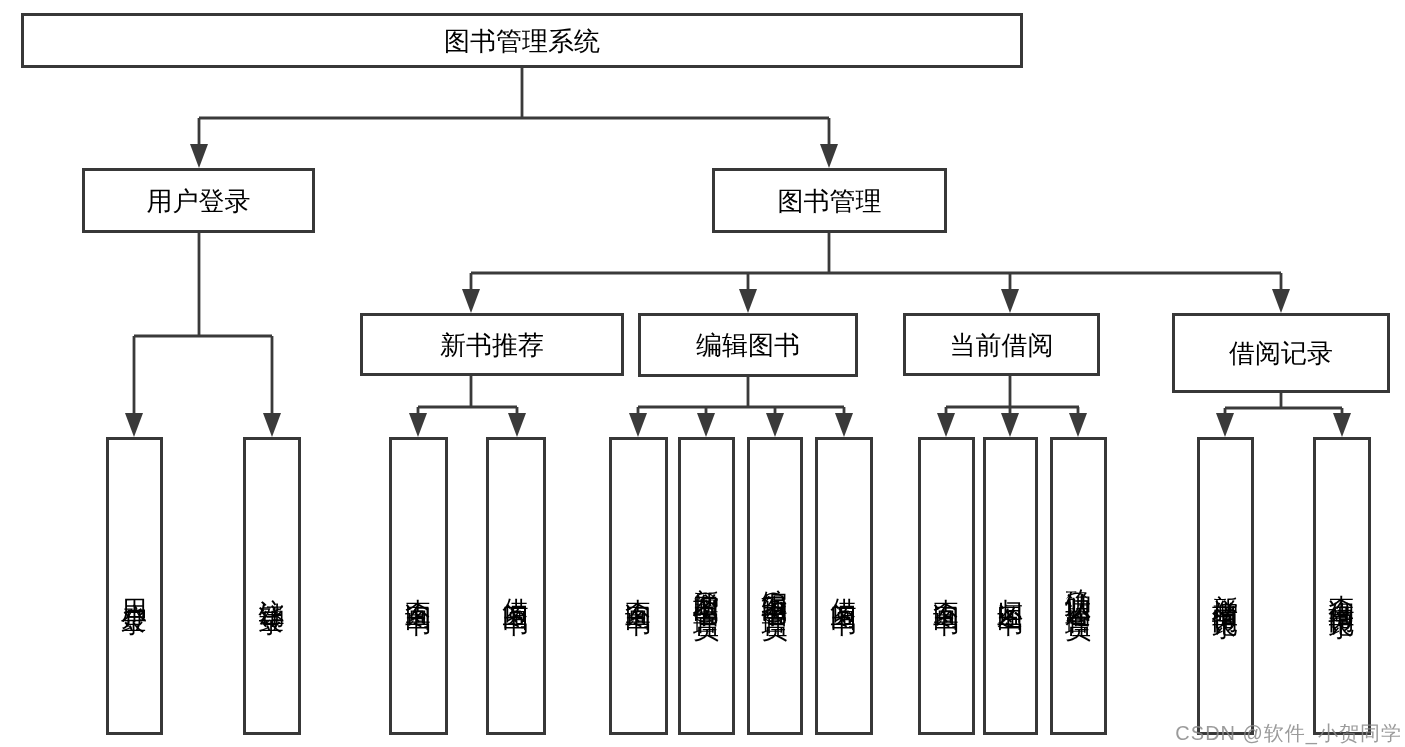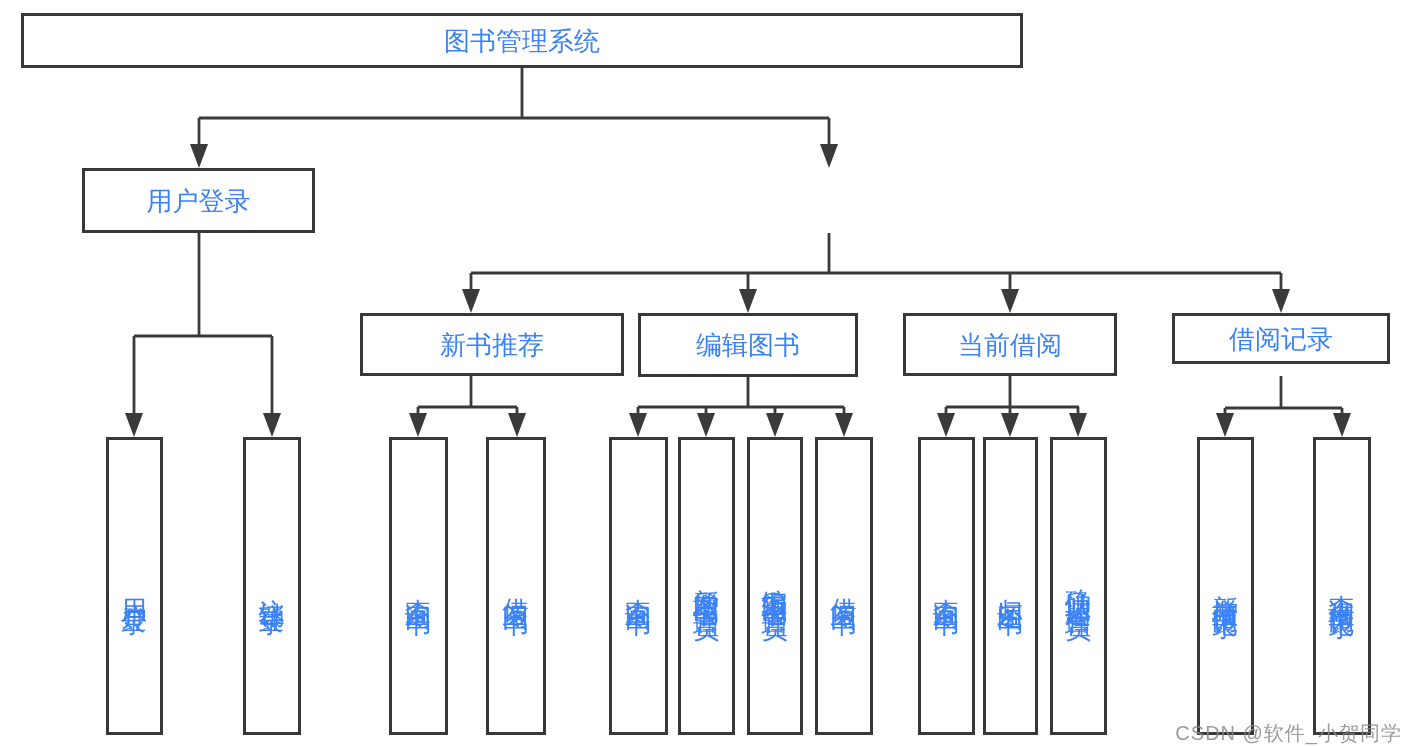--- a/index.html
+++ b/index.html
@@ -10,21 +10,21 @@
     font-family:"Liberation Sans", sans-serif;
     overflow:hidden;
   }
   .wires{position:absolute;left:0;top:0;width:1405px;height:747px;pointer-events:none;}
   .node{
     position:absolute;
     box-sizing:border-box;
     border:3px solid #383838;
     background:#ffffff;
     display:flex;align-items:center;justify-content:center;
-    color:#3b82f6;
+    color:#000000;
     font-size:26px;
     line-height:1;
     white-space:nowrap;
   }
   .vtext{
     writing-mode:vertical-lr;
     text-orientation:mixed;
     letter-spacing:4px;
     line-height:1;
   }
@@ -94,25 +94,26 @@
       <polygon points="1069,413 1087,413 1078,437" fill="#3a3a3a"></polygon>
       <line x1="1225" y1="408" x2="1225" y2="415" stroke="#3a3a3a" stroke-width="2.8"></line>
       <polygon points="1216,413 1234,413 1225,437" fill="#3a3a3a"></polygon>
       <line x1="1342" y1="408" x2="1342" y2="415" stroke="#3a3a3a" stroke-width="2.8"></line>
       <polygon points="1333,413 1351,413 1342,437" fill="#3a3a3a"></polygon>
     </svg>
 
   <div class="node" style="left:21px;top:13px;width:1002px;height:55px;">图书管理系统</div>
 
   <div class="node" style="left:82px;top:168px;width:233px;height:65px;">用户登录</div>
+  <div class="node" style="left:712px;top:168px;width:235px;height:65px;">图书管理</div>
 
   <div class="node" style="left:360px;top:313px;width:264px;height:63px;">新书推荐</div>
   <div class="node" style="left:638px;top:313px;width:220px;height:64px;">编辑图书</div>
-  <div class="node" style="left:903px;top:313px;width:214px;height:63px;">当前借阅</div>
-  <div class="node" style="left:1172px;top:313px;width:218px;height:51px;">借阅记录</div>
+  <div class="node" style="left:903px;top:313px;width:197px;height:63px;">当前借阅</div>
+  <div class="node" style="left:1172px;top:313px;width:218px;height:80px;">借阅记录</div>
 
   <div class="node" style="left:106px;top:437px;width:57px;height:298px;">
     <span class="vtext">用户登录</span>
   </div>
   <div class="node" style="left:243px;top:437px;width:58px;height:298px;">
     <span class="vtext">注销登录</span>
   </div>
 
   <div class="node" style="left:389px;top:437px;width:59px;height:298px;">
     <span class="vtext">查询图书</span>

